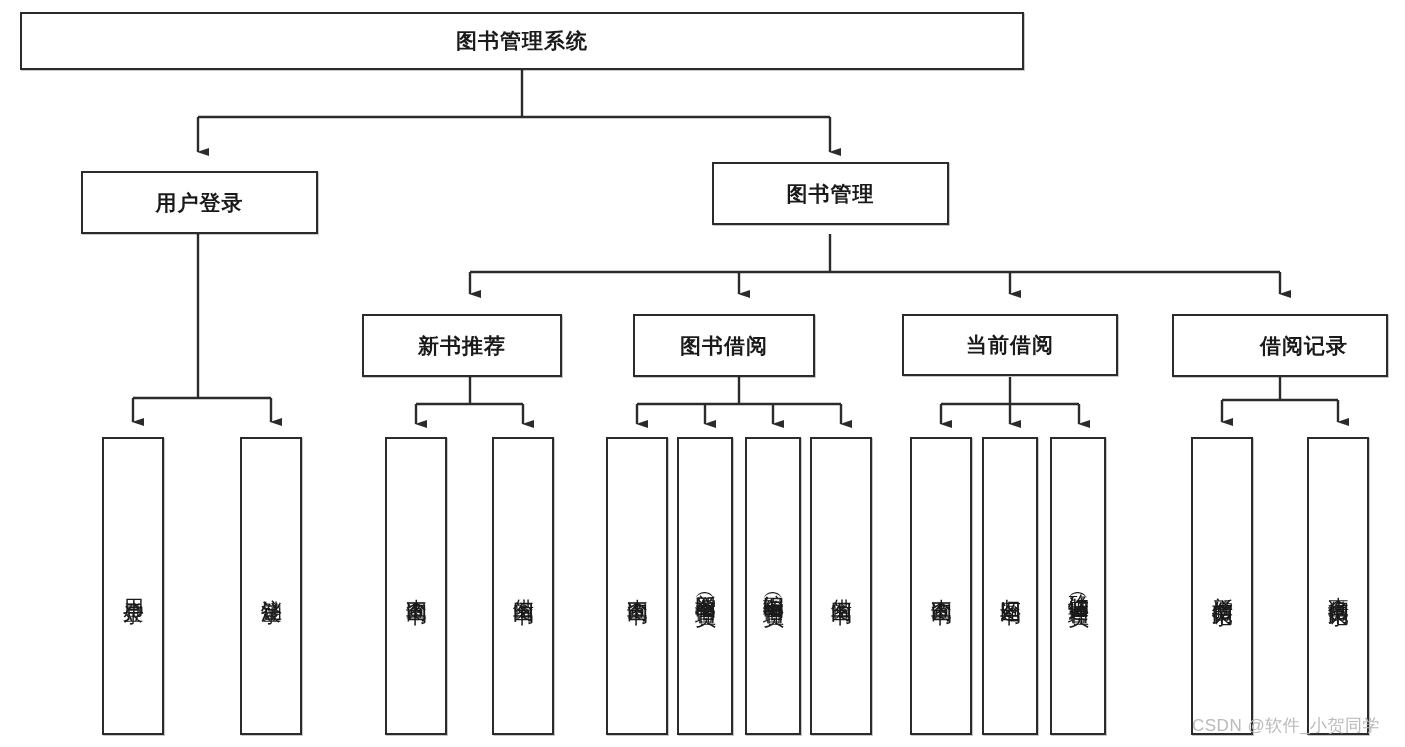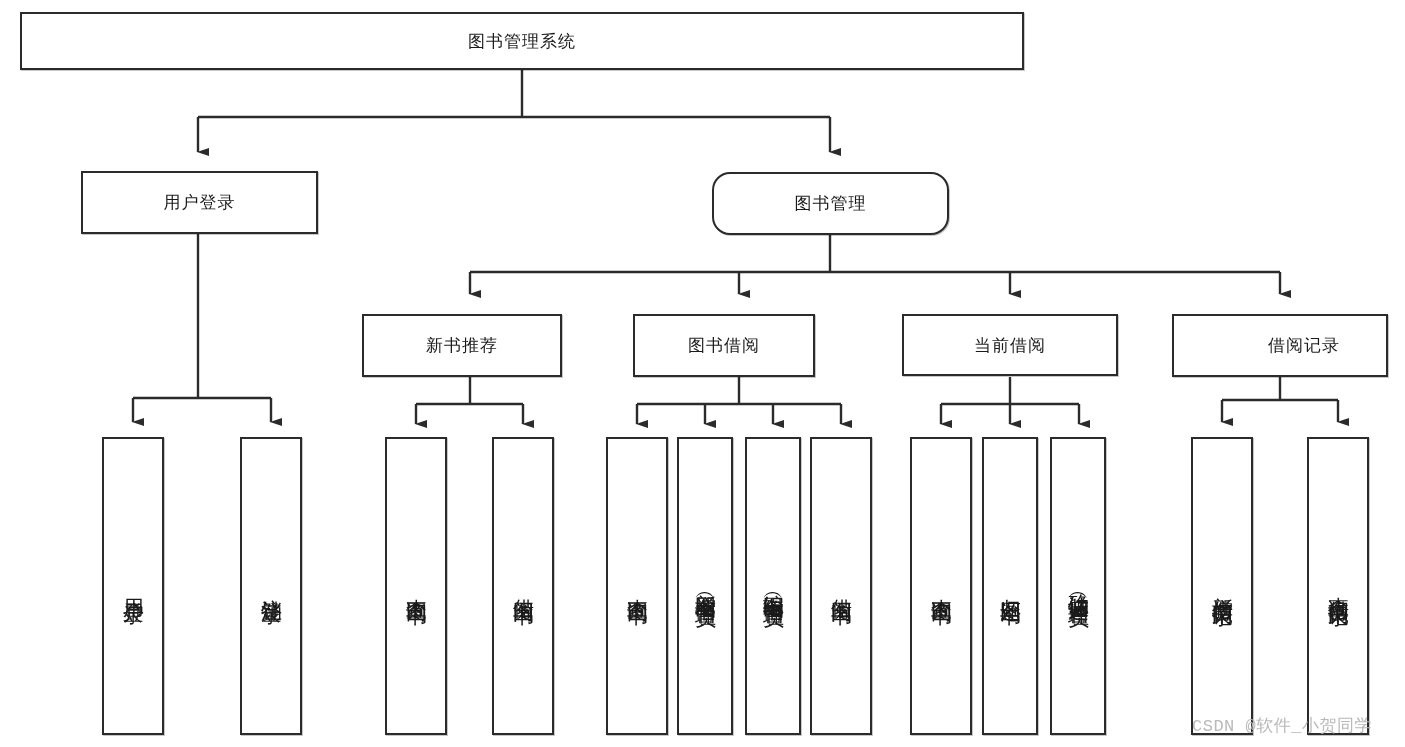--- a/index.html
+++ b/index.html
@@ -28,23 +28,24 @@
     box-sizing: border-box;
     border: 2px solid #2b2b2b;
     background: #ffffff;
     color: #1a1a1a;
     display: flex;
     align-items: center;
     justify-content: center;
     box-shadow: 1px 1px 0 rgba(0,0,0,0.22);
   }
   .node-h {
-    font-size: 17px;
+    font-size: 21px;
     letter-spacing: 1px;
     white-space: nowrap;
+    font-weight: bold;
   }
   .node-v {
     writing-mode: vertical-rl;
     text-orientation: upright;
     font-size: 21px;
     line-height: 1.18;
     letter-spacing: 2px;
     padding: 4px 0;
     white-space: nowrap;
   }
@@ -53,21 +54,20 @@
     text-orientation: upright;
   }
   .watermark {
     position: absolute;
     left: 1192px;
     top: 714px;
     font-size: 17px;
     color: #b9b9b9;
     letter-spacing: 0.5px;
     white-space: nowrap;
-    font-family: Liberation Mono, monospace;
   }
 </style>
 </head>
 <body>
 
 <div id="canvas">
 
   <svg class="wires" viewBox="0 0 1405 747">
     <defs>
       <marker id="arrow" markerWidth="10" markerHeight="12" refX="4" refY="11" orient="auto" markerUnits="userSpaceOnUse">
@@ -118,21 +118,21 @@
     </g>
   </svg>
 
   <div class="node node-h" style="left:20px; top:12px; width:1004px; height:58px;">
     <span>图书管理系统</span>
   </div>
 
   <div class="node node-h" style="left:81px; top:171px; width:237px; height:63px;">
     <span>用户登录</span>
   </div>
-  <div class="node node-h" style="left:712px; top:172px; width:237px; height:63px;border-radius:18px;">
+  <div class="node node-h" style="left:712px; top:162px; width:237px; height:63px;">
     <span>图书管理</span>
   </div>
 
   <div class="node node-h" style="left:362px; top:314px; width:200px; height:63px;">
     <span>新书推荐</span>
   </div>
   <div class="node node-h" style="left:633px; top:314px; width:182px; height:63px;">
     <span>图书借阅</span>
   </div>
   <div class="node node-h" style="left:902px; top:314px; width:216px; height:62px;">

